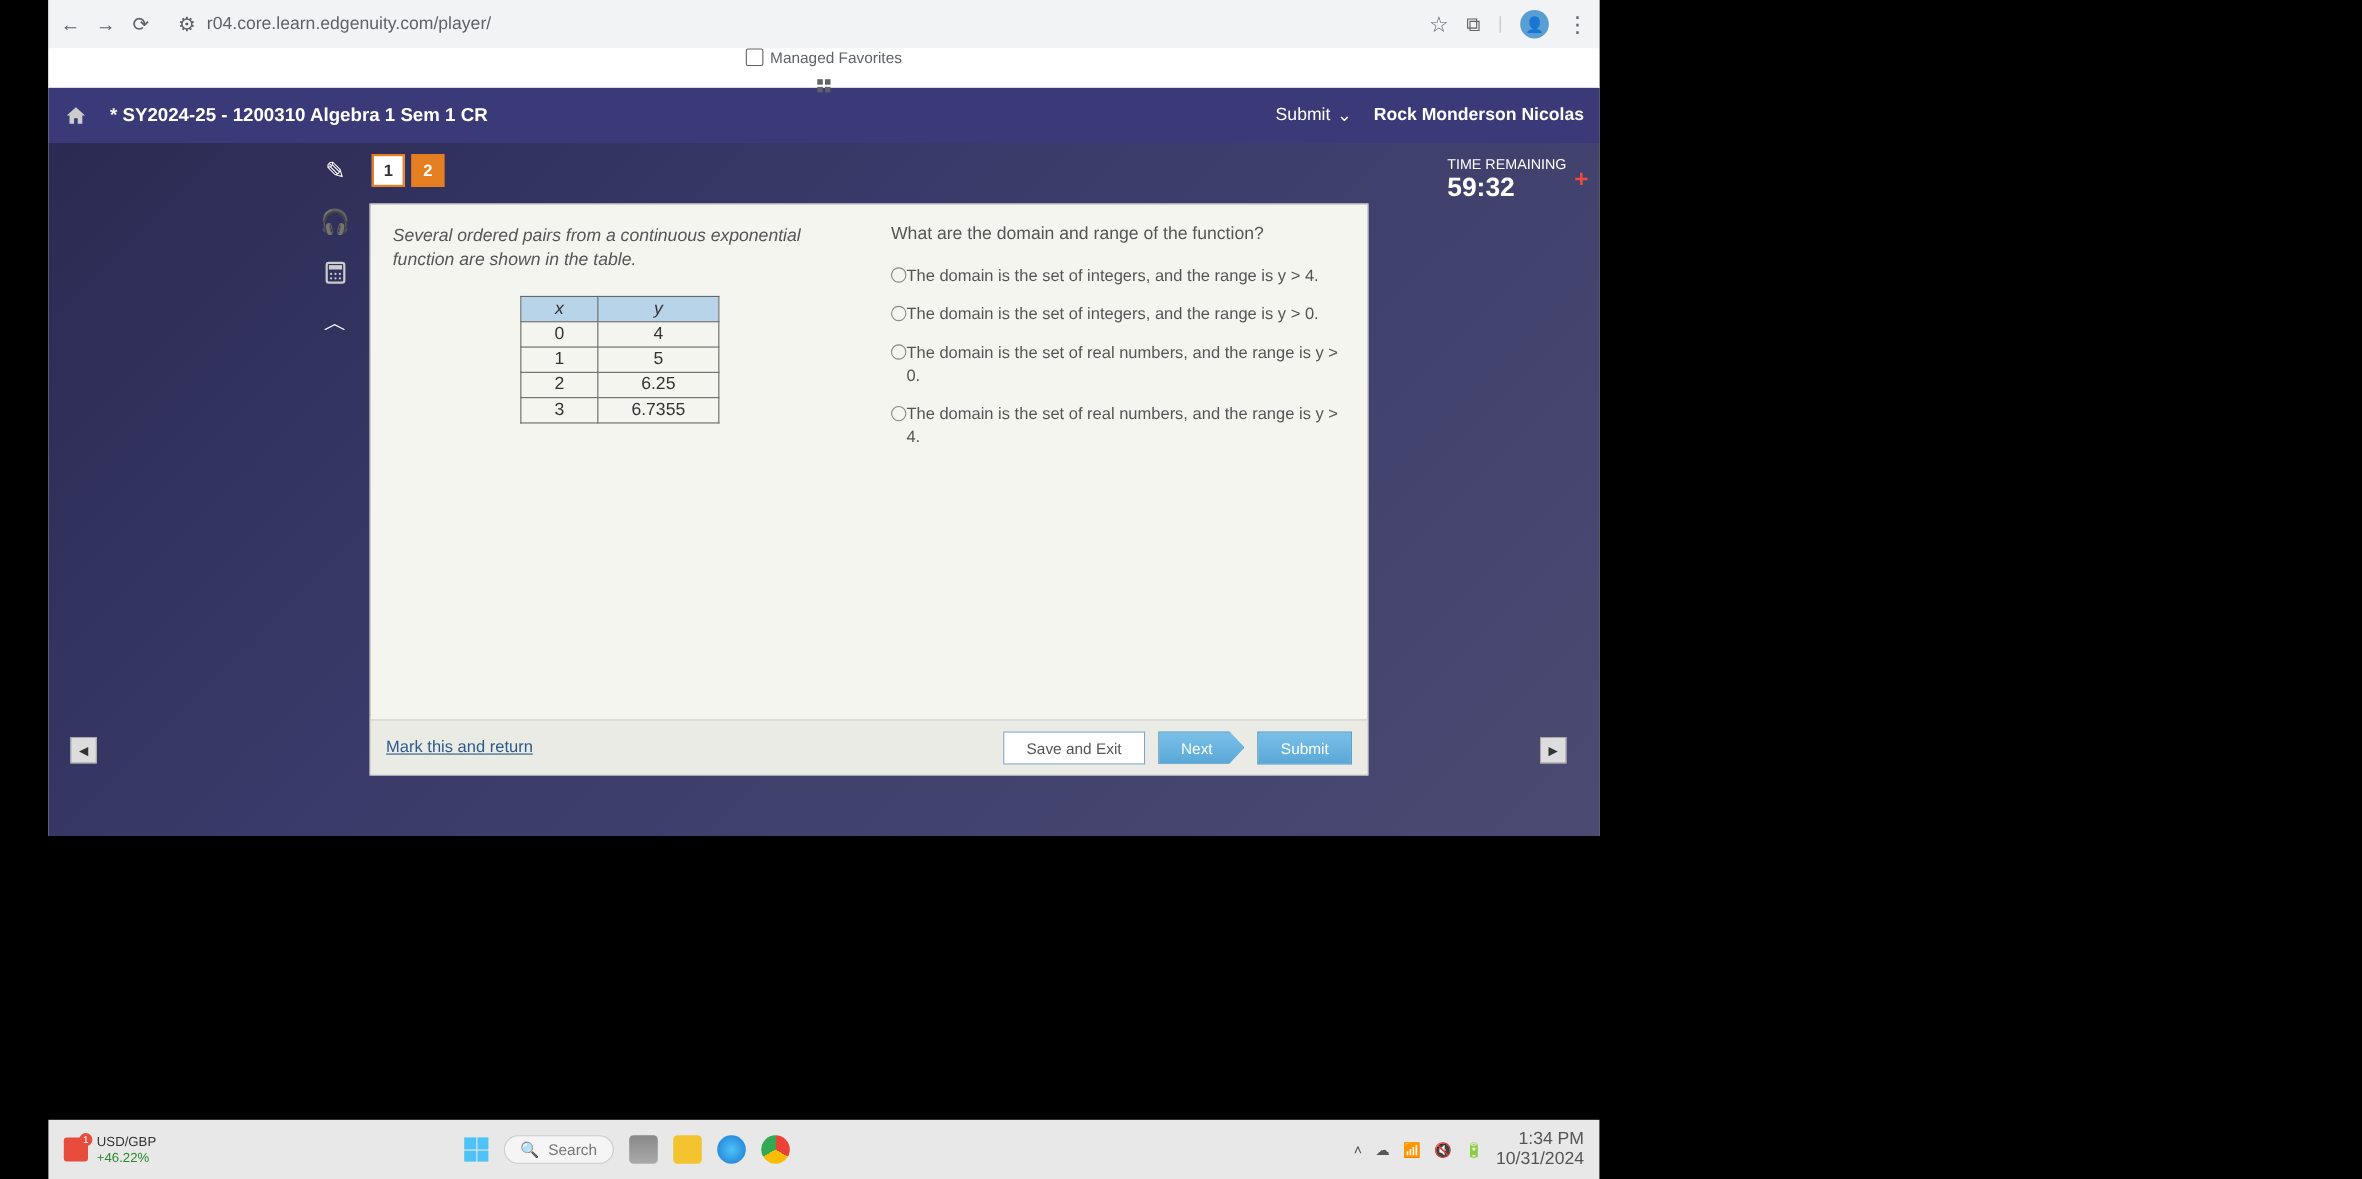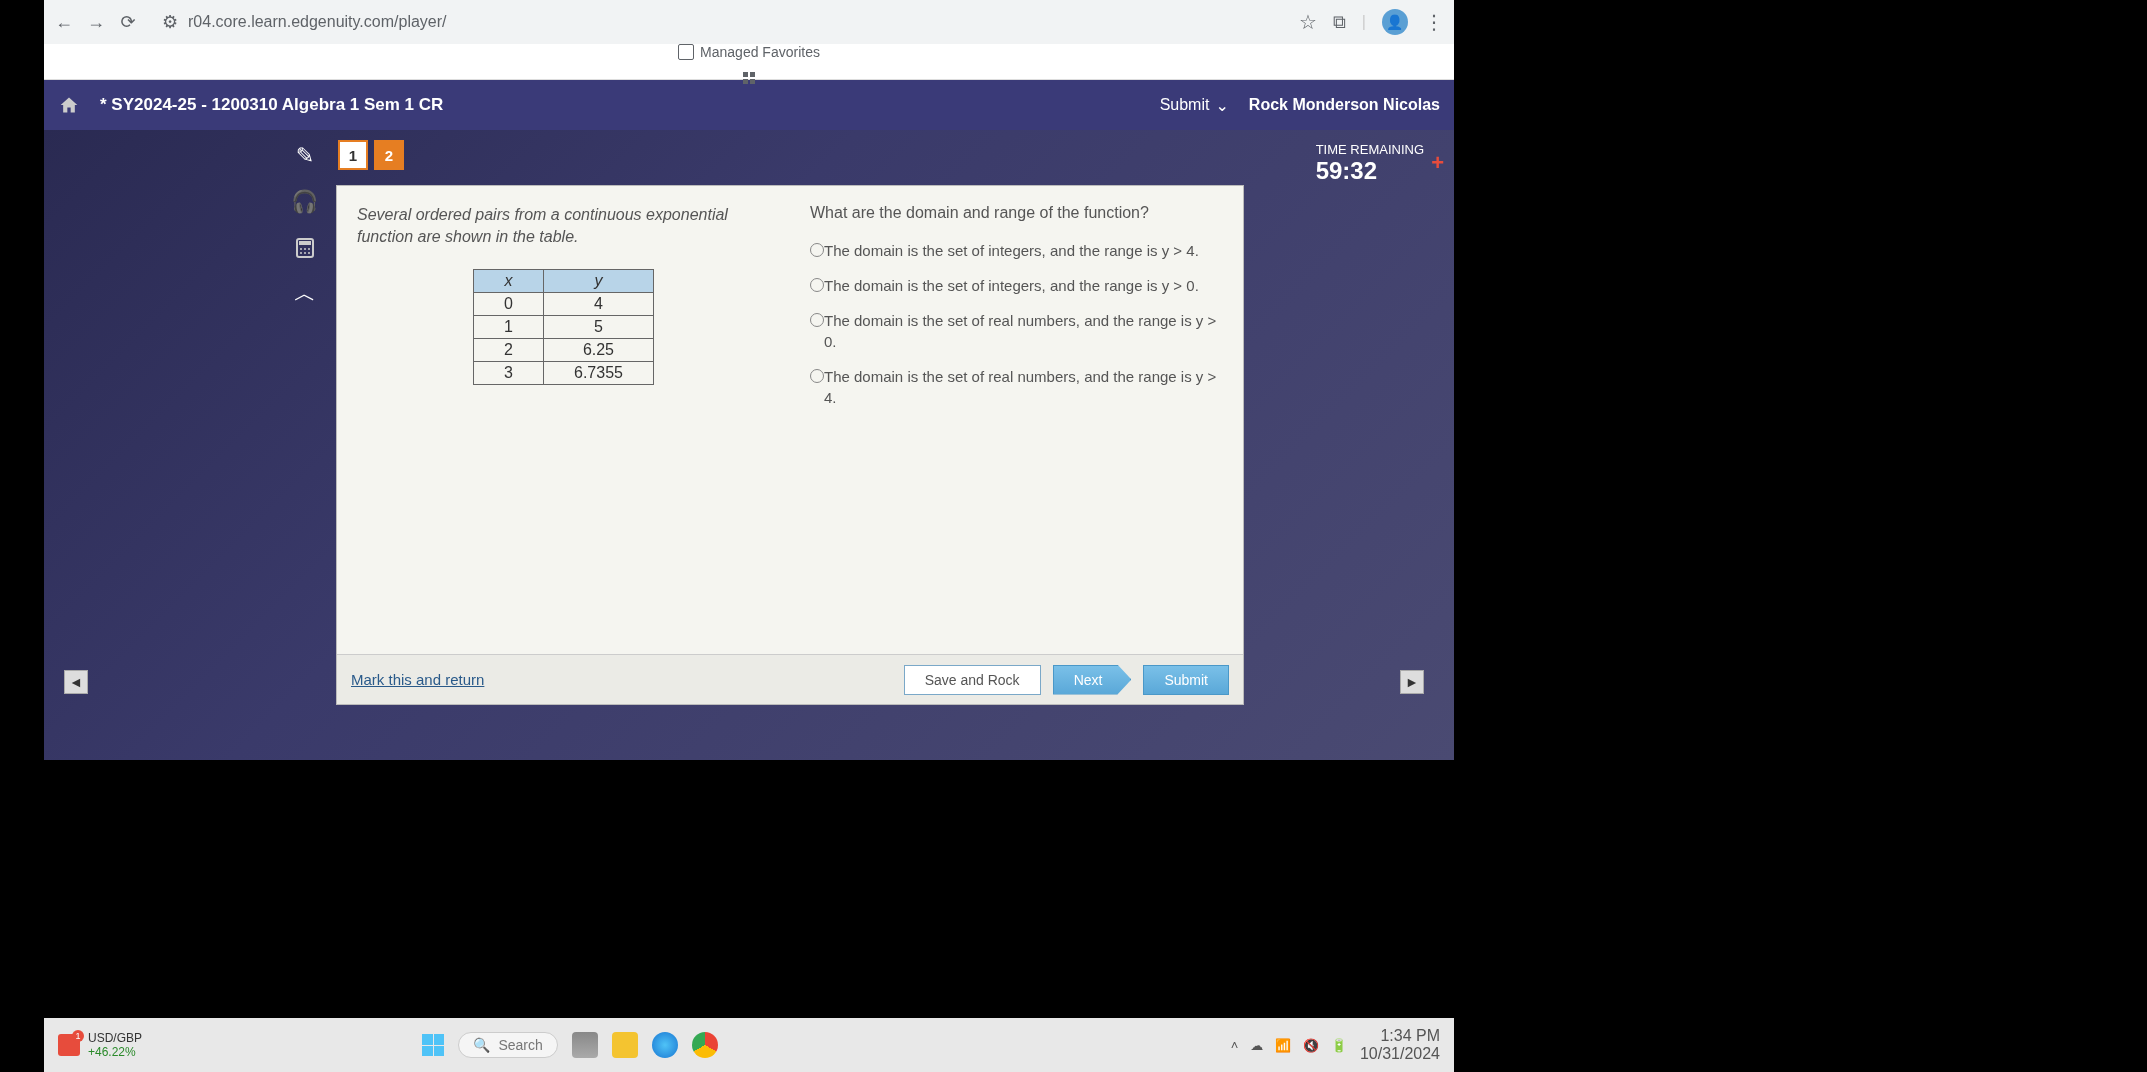--- a/index.html
+++ b/index.html
@@ -210,21 +210,21 @@
             <div class="option">
               <div class="radio"></div>
               <div class="option-text">The domain is the set of real numbers, and the range is y &gt; 4.</div>
             </div>
           </div>
         </div>
       </div>
       <div class="card-footer">
         <span class="mark-link">Mark this and return</span>
         <div class="footer-right">
-          <button class="btn">Save and Rock</button>
+          <button class="btn">Save and Exit</button>
           <button class="btn btn-arrow">Next</button>
           <button class="btn btn-submit">Submit</button>
         </div>
       </div>
     </div>
 
     <div class="nav-arrow-left">◄</div>
     <div class="nav-arrow-right">►</div>
   </div>
 </div>

